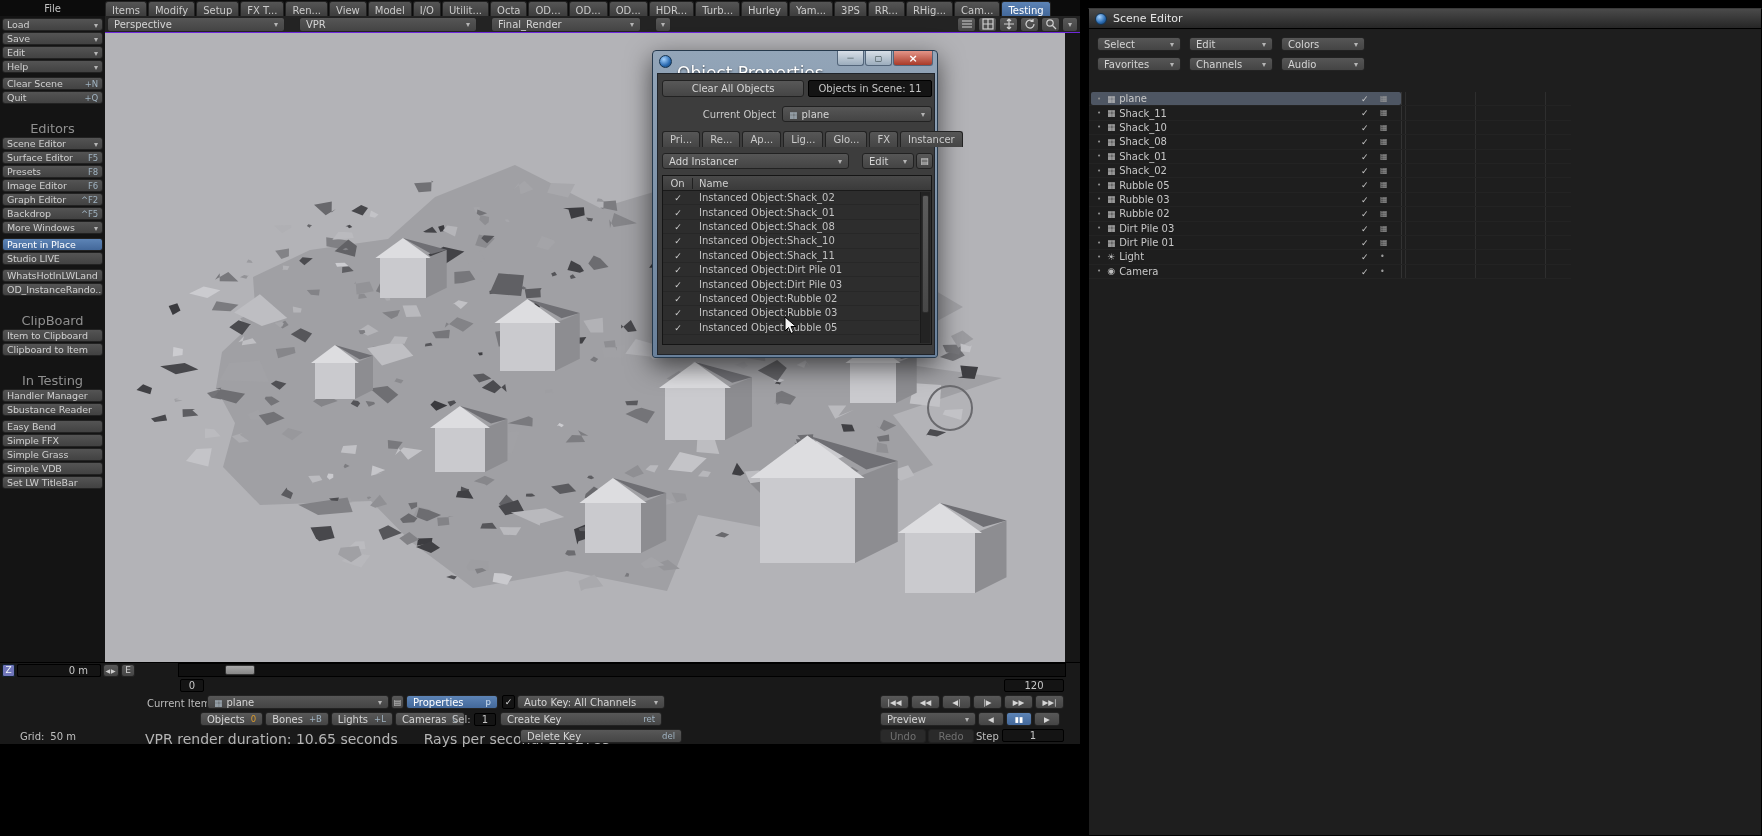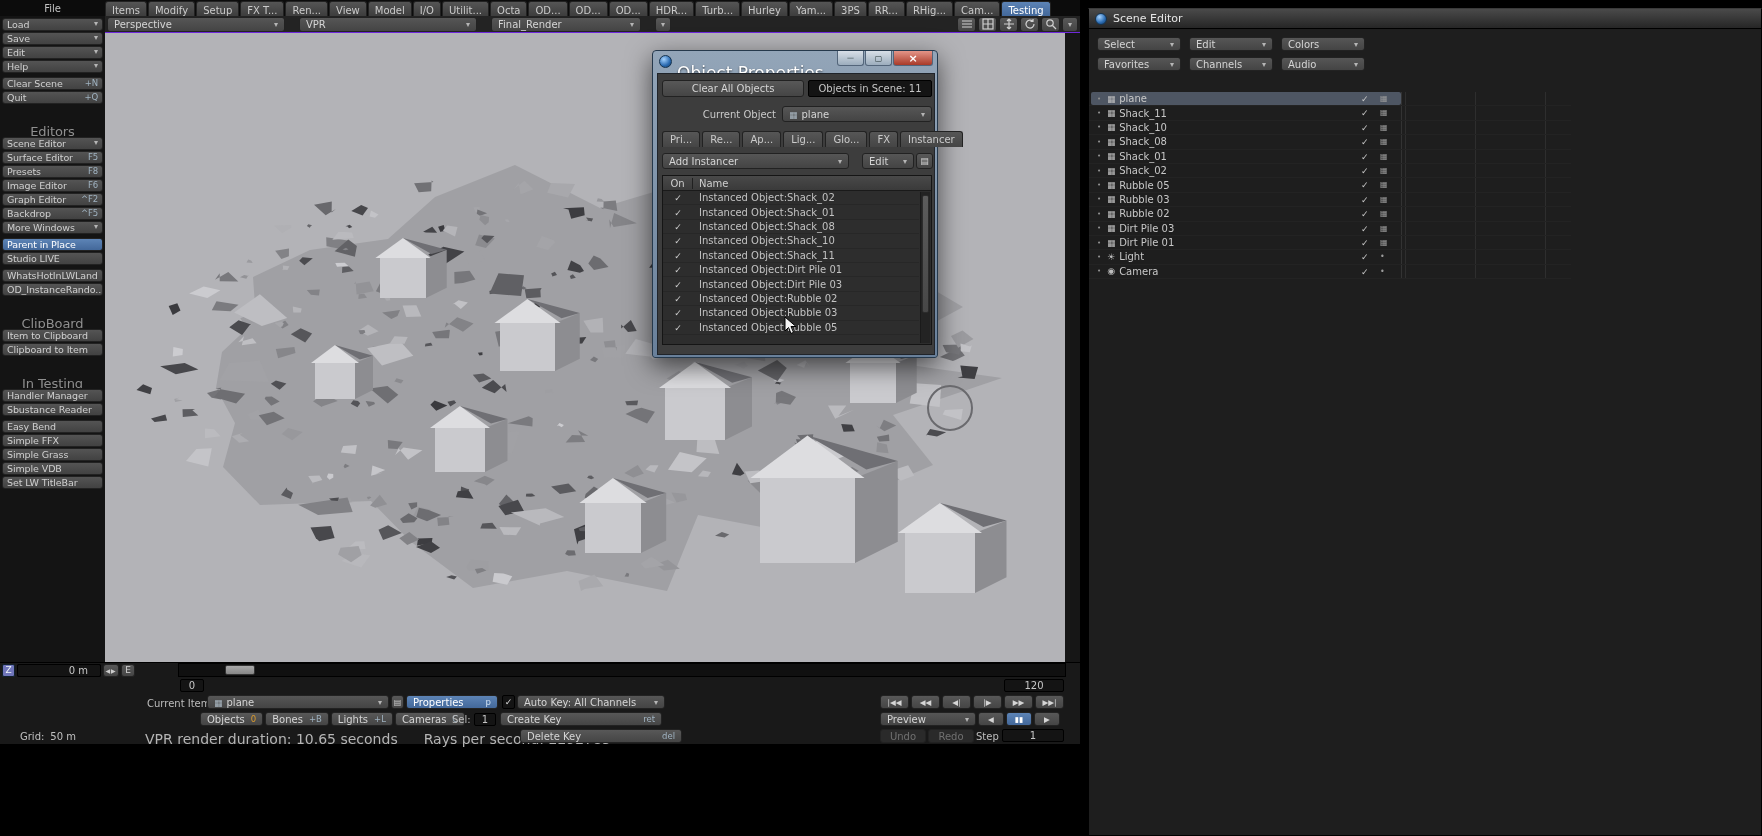--- a/index.html
+++ b/index.html
@@ -32,21 +32,21 @@
   .w-view{width:178px;height:15px}.w-rend{width:178px;height:15px}.w-tgt{width:150px;height:15px}
   .mini{width:16px;height:15px;justify-content:center}
   .mini::after{content:"▾";font-size:8px;color:#b5b5b5}
   .ticons{margin-left:auto;display:flex;gap:2px;align-items:center}
   .ticon{width:19px;height:15px;justify-content:center}
   .ticon svg{stroke:#cfcfcf;fill:none;stroke-width:1.2}
 
   .sidebar{position:absolute;left:0;top:16px;width:105px;height:728px;background:#141414;
            display:flex;flex-direction:column;padding:2px}
   .sb{height:13px;margin-bottom:1px;background:linear-gradient(#545454,#424242);border:1px solid #222;
-      border-radius:3px;display:flex;align-items:flex-start;padding:0 4px;font-size:9.5px;color:#d0d0d0;
+      border-radius:3px;display:flex;align-items:flex-end;padding:0 4px;font-size:9.5px;color:#d0d0d0;
       letter-spacing:-.1px;overflow:hidden;white-space:nowrap;flex:none}
   .sb .sc{margin-left:auto;font-size:8.5px;color:#9fb2c0}
   .sb.k-menu::after{content:"▾";margin-left:auto;font-size:8px;color:#b5b5b5}
   .sb.k-section{background:none;border:none;justify-content:center;color:#8f8f8f;font-size:13px;margin-top:19px;height:12px}
   .sb.k-gap{background:none;border:none;height:3px;margin:0}
 
   .viewport{position:absolute;left:105px;top:33px;width:960px;height:629px;background:#b3b3b7;overflow:hidden;cursor:crosshair}
 
   
   .bottom{position:absolute;left:0;top:662px;width:1080px;height:82px;background:#191919;border-top:1px solid #000}

